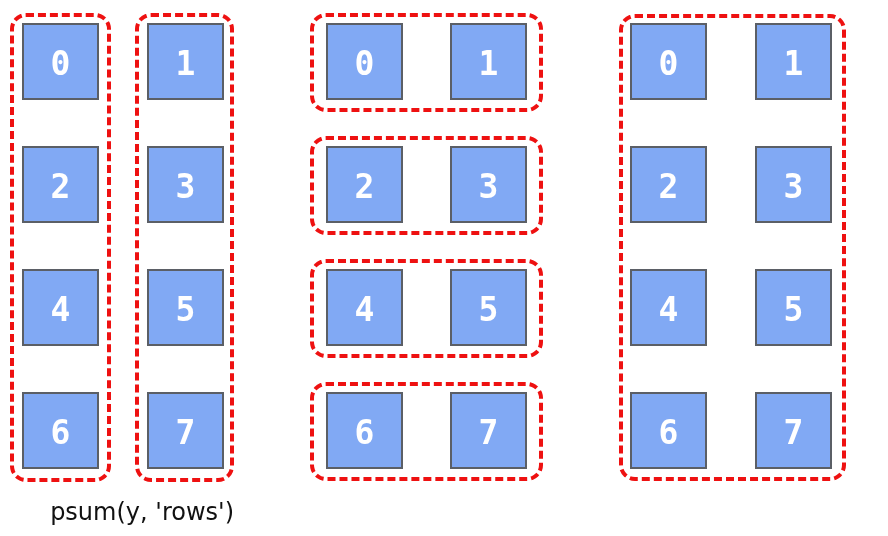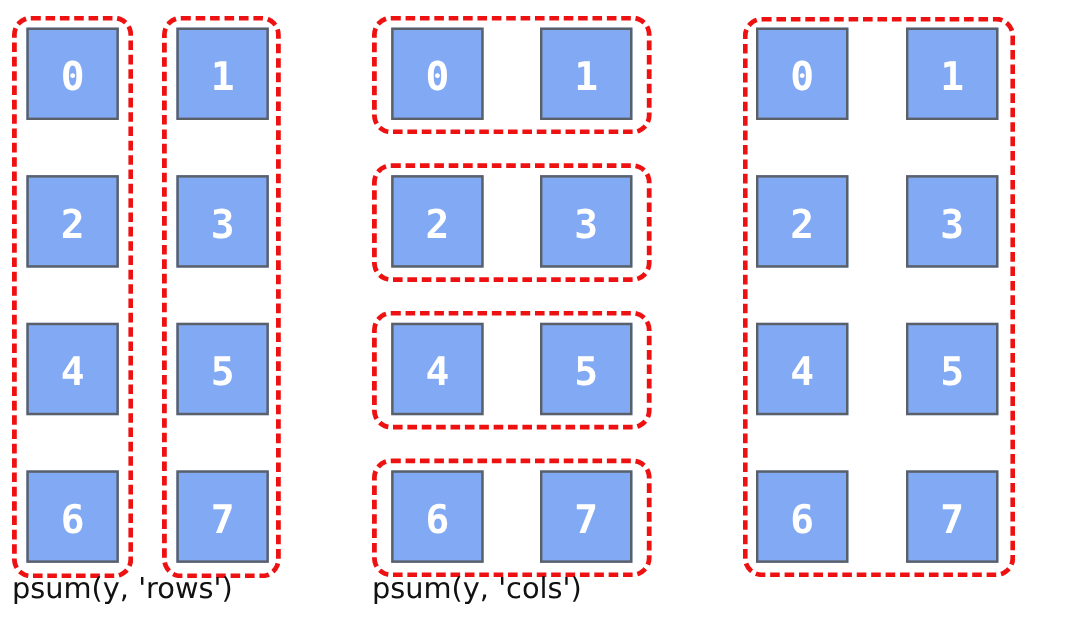--- a/index.html
+++ b/index.html
@@ -30,24 +30,24 @@
     justify-content: center;
     font-family: "DejaVu Sans Mono", monospace;
     font-weight: bold;
     font-size: 33px;
     line-height: 1;
     color: var(--number-text, #ffffff);
     padding-top: 3px;
   }
   .panel-label {
     position: absolute;
-    top: 476px;
+    top: 498px;
     left: 0;
     right: 0;
-    text-align: left;
+    text-align: right;
     font-size: 24px;
     color: var(--label-text, #111111);
     white-space: nowrap;
   }
 </style>
 </head>
 <body>
 
 <div class="canvas">
 
@@ -75,21 +75,20 @@
 
     <div class="device" style="left:16px; top:23px;">0</div>
     <div class="device" style="left:140px; top:23px;">1</div>
     <div class="device" style="left:16px; top:146px;">2</div>
     <div class="device" style="left:140px; top:146px;">3</div>
     <div class="device" style="left:16px; top:269px;">4</div>
     <div class="device" style="left:140px; top:269px;">5</div>
     <div class="device" style="left:16px; top:392px;">6</div>
     <div class="device" style="left:140px; top:392px;">7</div>
 
-    <div class="panel-label">psum(y, 'cols')</div>
   </div>
 
   <div class="panel" style="left:565px; width:320px;">
     <div class="group-outline" style="left:54px; top:14px; width:227px; height:467px;"></div>
 
     <div class="device" style="left:65px; top:23px;">0</div>
     <div class="device" style="left:190px; top:23px;">1</div>
     <div class="device" style="left:65px; top:146px;">2</div>
     <div class="device" style="left:190px; top:146px;">3</div>
     <div class="device" style="left:65px; top:269px;">4</div>

